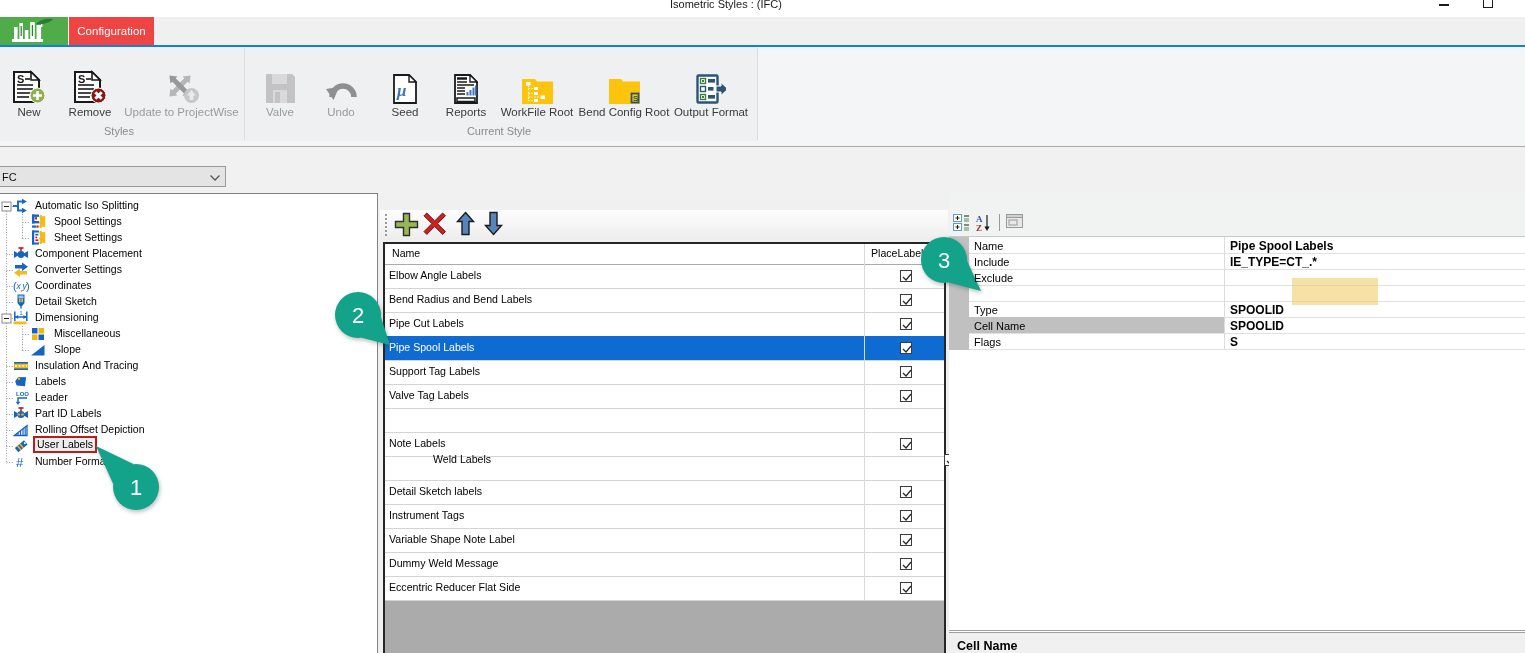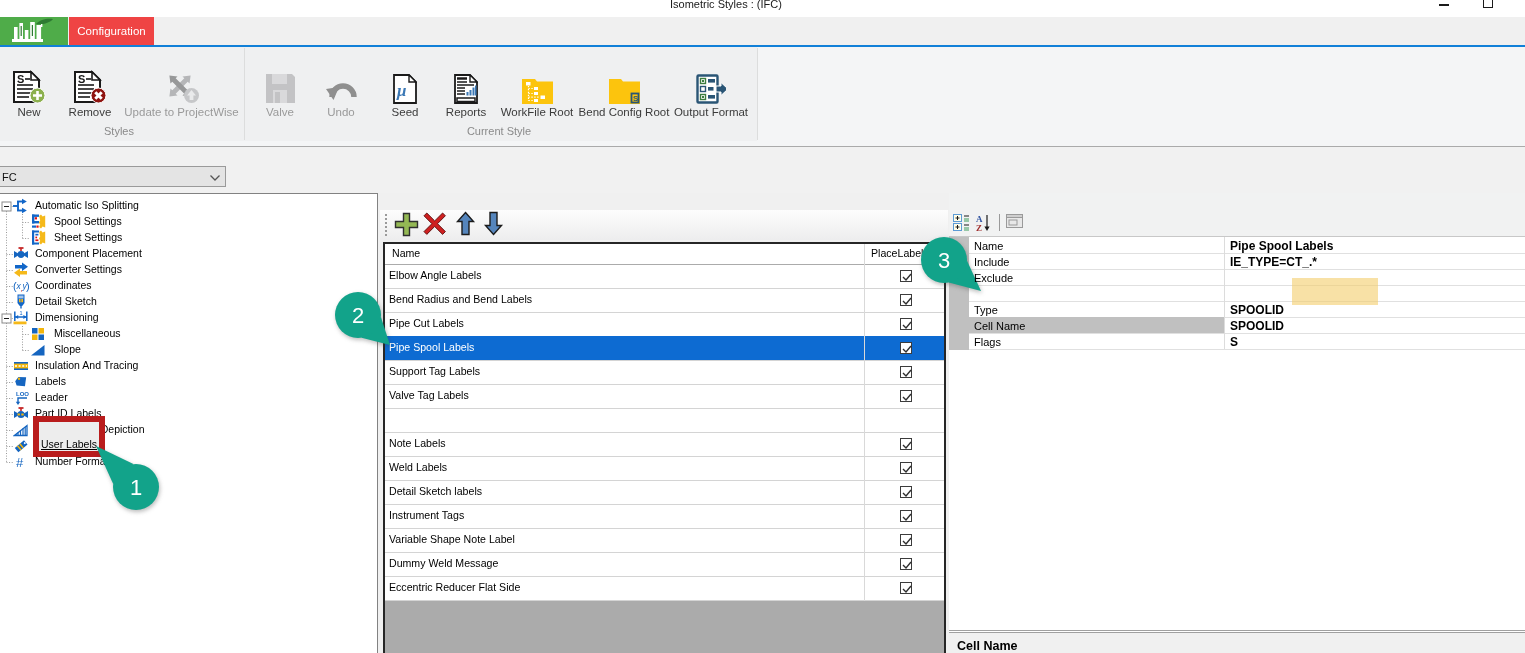--- a/index.html
+++ b/index.html
@@ -356,21 +356,21 @@
       </div>
     <div class="trow" style="left:35px;top:196px;">
         <span class="lbl">Leader</span>
       </div>
     <div class="trow" style="left:35px;top:212px;">
         <span class="lbl">Part ID Labels</span>
       </div>
     <div class="trow" style="left:35px;top:228px;">
         <span class="lbl">Rolling Offset Depiction</span>
       </div>
-    <div class="trow" style="left:33px;top:244px;"><span style="background:#ededed;border:6px solid #b91c1c;padding:16px 2px 1px 2px;text-decoration:underline;">User Labels</span></div>
+    <div class="trow" style="left:33px;top:244px;"><span style="background:#ededed;border:2px solid #b91c1c;padding:0 2px 1px 2px;">User Labels</span></div>
     <div class="trow" style="left:35px;top:260px;">
         <span class="lbl">Number Format...</span>
       </div>
 
     <svg class="ticon" style="left:13px;top:4px;" viewBox="0 0 16 16">
         <g fill="none" stroke="#1266c8" stroke-width="1.9">
           <path d="M0 8 h5"></path>
           <path d="M5 3.5 v9"></path>
           <path d="M4 3.5 h5.5"></path>
           <path d="M4 12.5 h5.5"></path>
@@ -578,21 +578,21 @@
     <div class="mline" style="top:188px;"></div>
     <div class="mrow" style="top:188px;">
         <span class="nm">Note Labels</span>
         <span class="cbx">
           <svg width="12" height="12" viewBox="0 0 12 12">
             <path d="M2 6 l3 3 5 -6" fill="none" stroke="#2f2f2f" stroke-width="1.4"></path>
           </svg>
         </span>
       </div>
     <div class="mline" style="top:212px;"></div>
-    <div class="mrow" style="top:212px;">
+    <div class="mrow" style="top:204px;margin-left:44px;">
         <span class="nm">Weld Labels</span>
         <span class="cbx">
           <svg width="12" height="12" viewBox="0 0 12 12">
             <path d="M2 6 l3 3 5 -6" fill="none" stroke="#2f2f2f" stroke-width="1.4"></path>
           </svg>
         </span>
       </div>
     <div class="mline" style="top:236px;"></div>
     <div class="mrow" style="top:236px;">
         <span class="nm">Detail Sketch labels</span>

